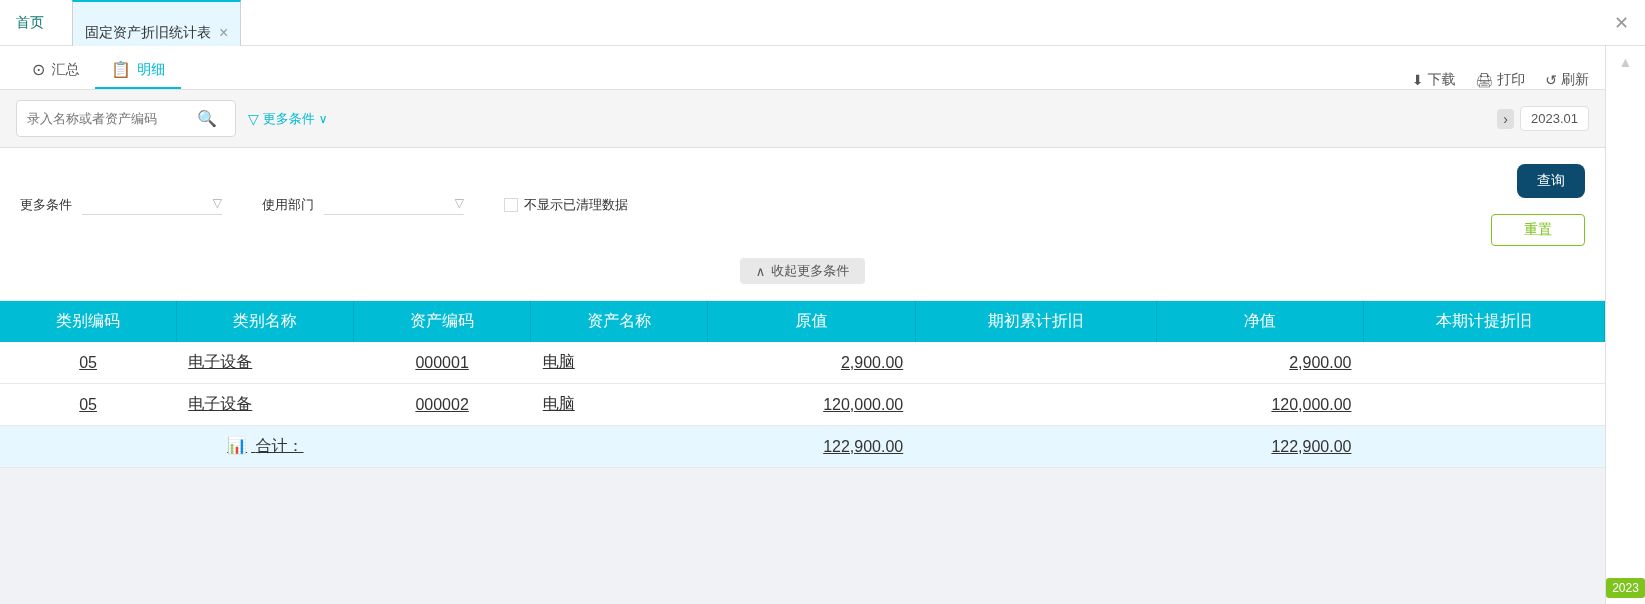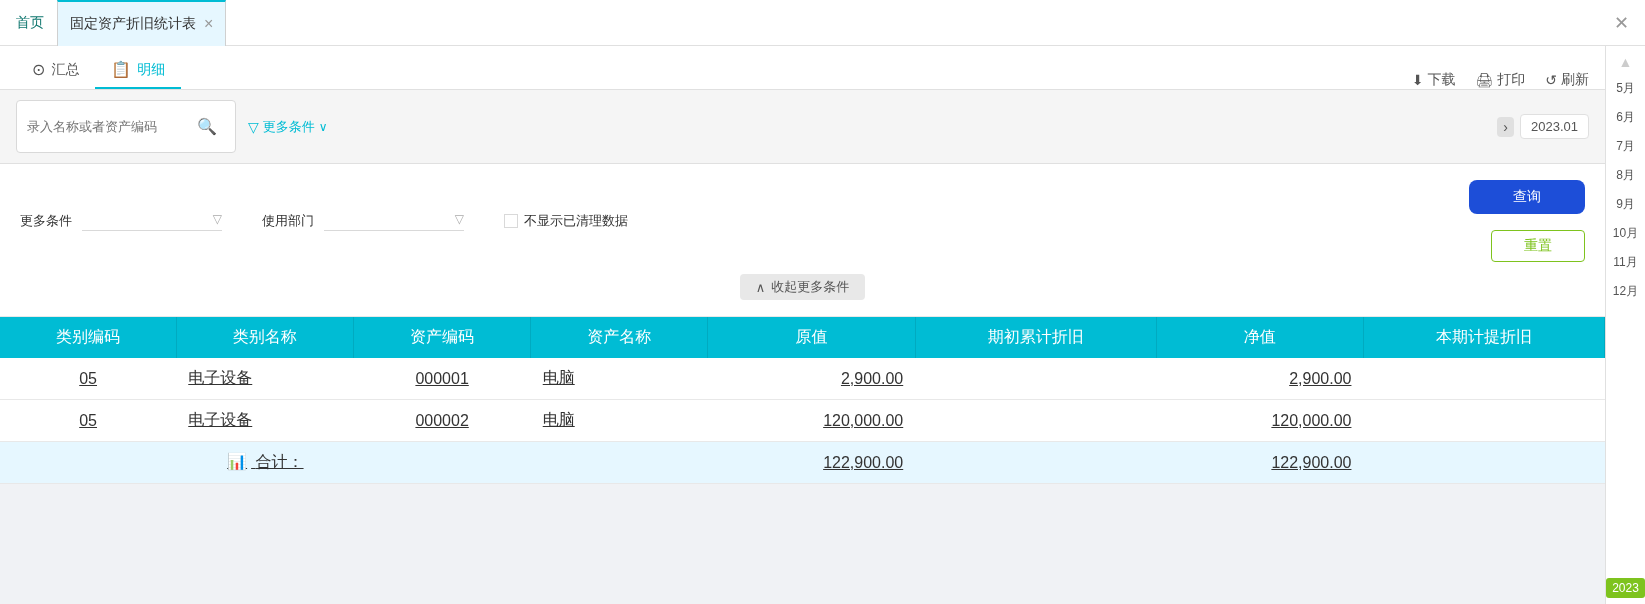--- a/index.html
+++ b/index.html
@@ -15,31 +15,31 @@
       height: 46px;
     }
     .top-bar .home-link {
       font-size: 14px;
       color: #0f766e;
       cursor: pointer;
       margin-right: 4px;
     }
     .tab-active {
       display: flex;
-      align-items: center;
+      align-items: flex-end;
       background: #e6f7ff;
       border-top: 2px solid #00bcd4;
       border-left: 1px solid #d0d0d0;
       border-right: 1px solid #d0d0d0;
       padding: 4px 12px;
       height: 46px;
       font-size: 14px;
       color: #333;
       cursor: pointer;
-      margin-left: 9px;
+      margin-left: 24px;
     }
     .tab-close {
       margin-left: 8px;
       color: #999;
       font-size: 16px;
       cursor: pointer;
     }
     .top-bar-right {
       margin-left: auto;
       font-size: 18px;
@@ -97,21 +97,21 @@
       align-items: center;
       gap: 12px;
       border-bottom: 1px solid #e0e0e0;
     }
     .search-input-wrap {
       display: flex;
       align-items: center;
       background: #fff;
       border: 1px solid #d9d9d9;
       border-radius: 4px;
-      padding: 16px 10px;
+      padding: 8px 10px;
       width: 220px;
     }
     .search-input {
       border: none;
       outline: none;
       font-size: 13px;
       color: #999;
       width: 170px;
       background: transparent;
     }
@@ -185,25 +185,25 @@
       font-size: 13px;
       color: #333;
     }
     .checkbox-box {
       width: 14px; height: 14px;
       border: 1px solid #d9d9d9;
       background: #fff;
       display: inline-block;
     }
     .btn-query {
-      background: #1d4ed8;
+      background: #0c4a6e;
       color: #fff;
       border: none;
       border-radius: 8px;
-      padding: 8px 44px;
+      padding: 8px 20px;
       font-size: 14px;
       cursor: pointer;
       margin-left: auto;
     }
     .btn-reset {
       background: #fff;
       color: #7ec31e;
       border: 1px solid #7ec31e;
       border-radius: 4px;
       padding: 6px 32px;
@@ -425,26 +425,16 @@
   <td></td>
 </tr>
           </tbody>
       </table>
     </div>
 
   </div>
 
   <div class="right-sidebar">
     <div style="color:#ccc; font-size:14px; cursor:pointer; padding:4px;">▲</div>
-    <div id="sidebar-months">
-        <div class="sidebar-month">5月</div>
-        <div class="sidebar-month">6月</div>
-        <div class="sidebar-month">7月</div>
-        <div class="sidebar-month">8月</div>
-        <div class="sidebar-month">9月</div>
-        <div class="sidebar-month">10月</div>
-        <div class="sidebar-month">11月</div>
-        <div class="sidebar-month">12月</div>
-      </div>
     <div style="margin-top:auto; margin-bottom:6px; background:#7ec31e; color:#fff; font-size:12px; padding:3px 6px; border-radius:3px; cursor:pointer;">2023</div>
   </div>
 
 </div>
 
 </body></html>

